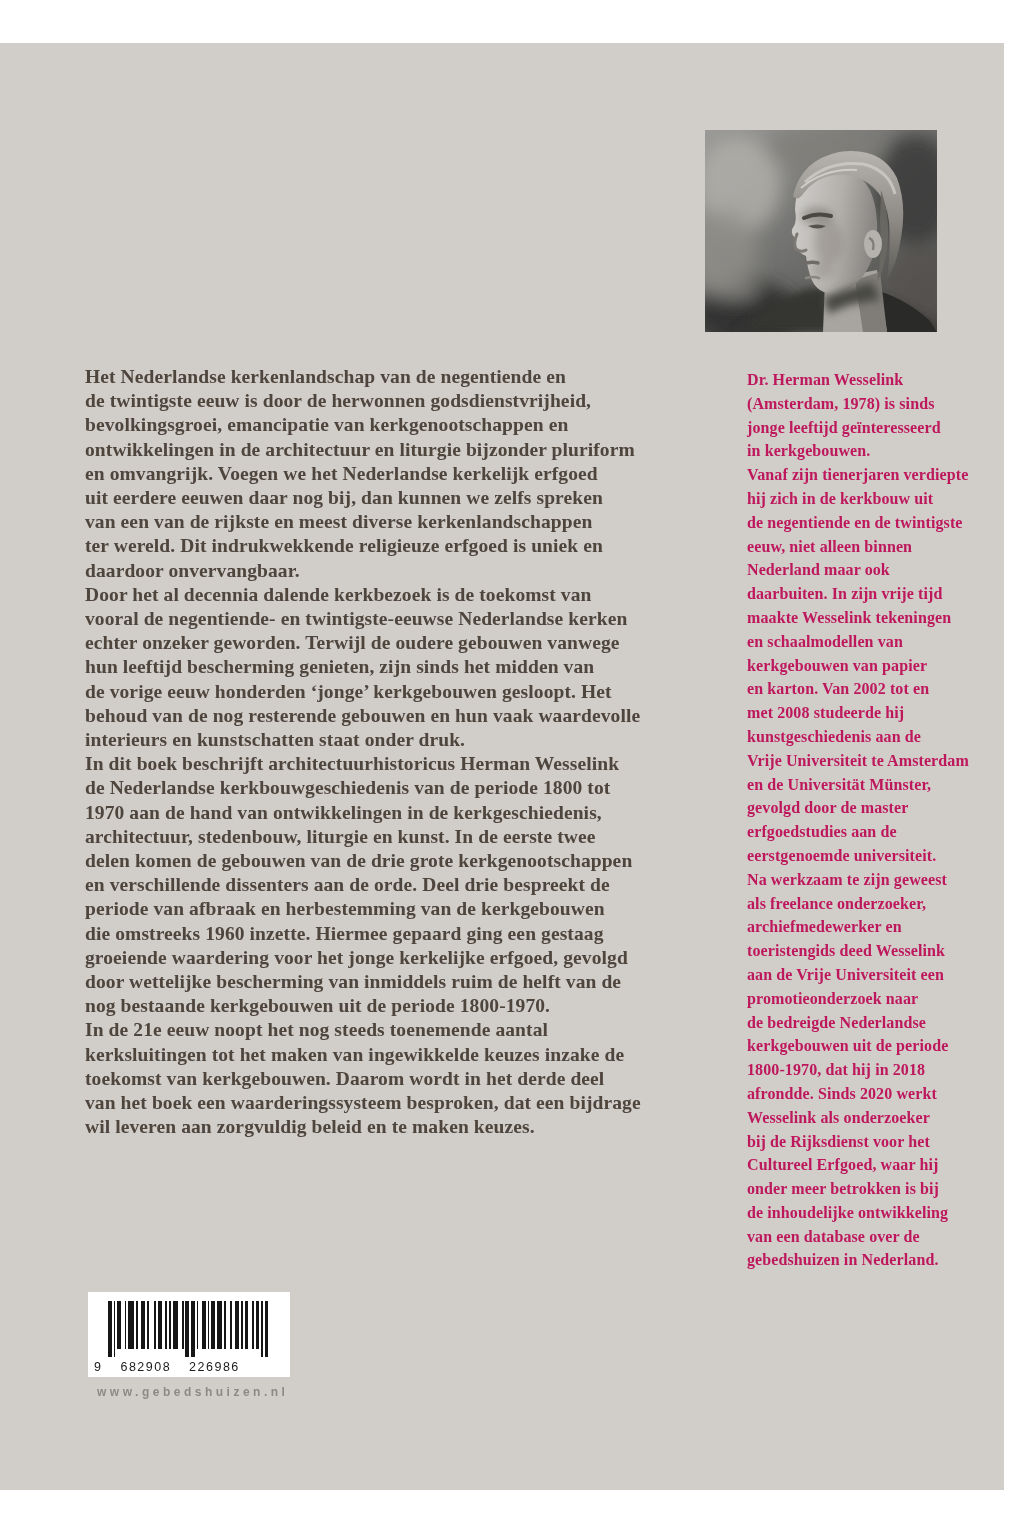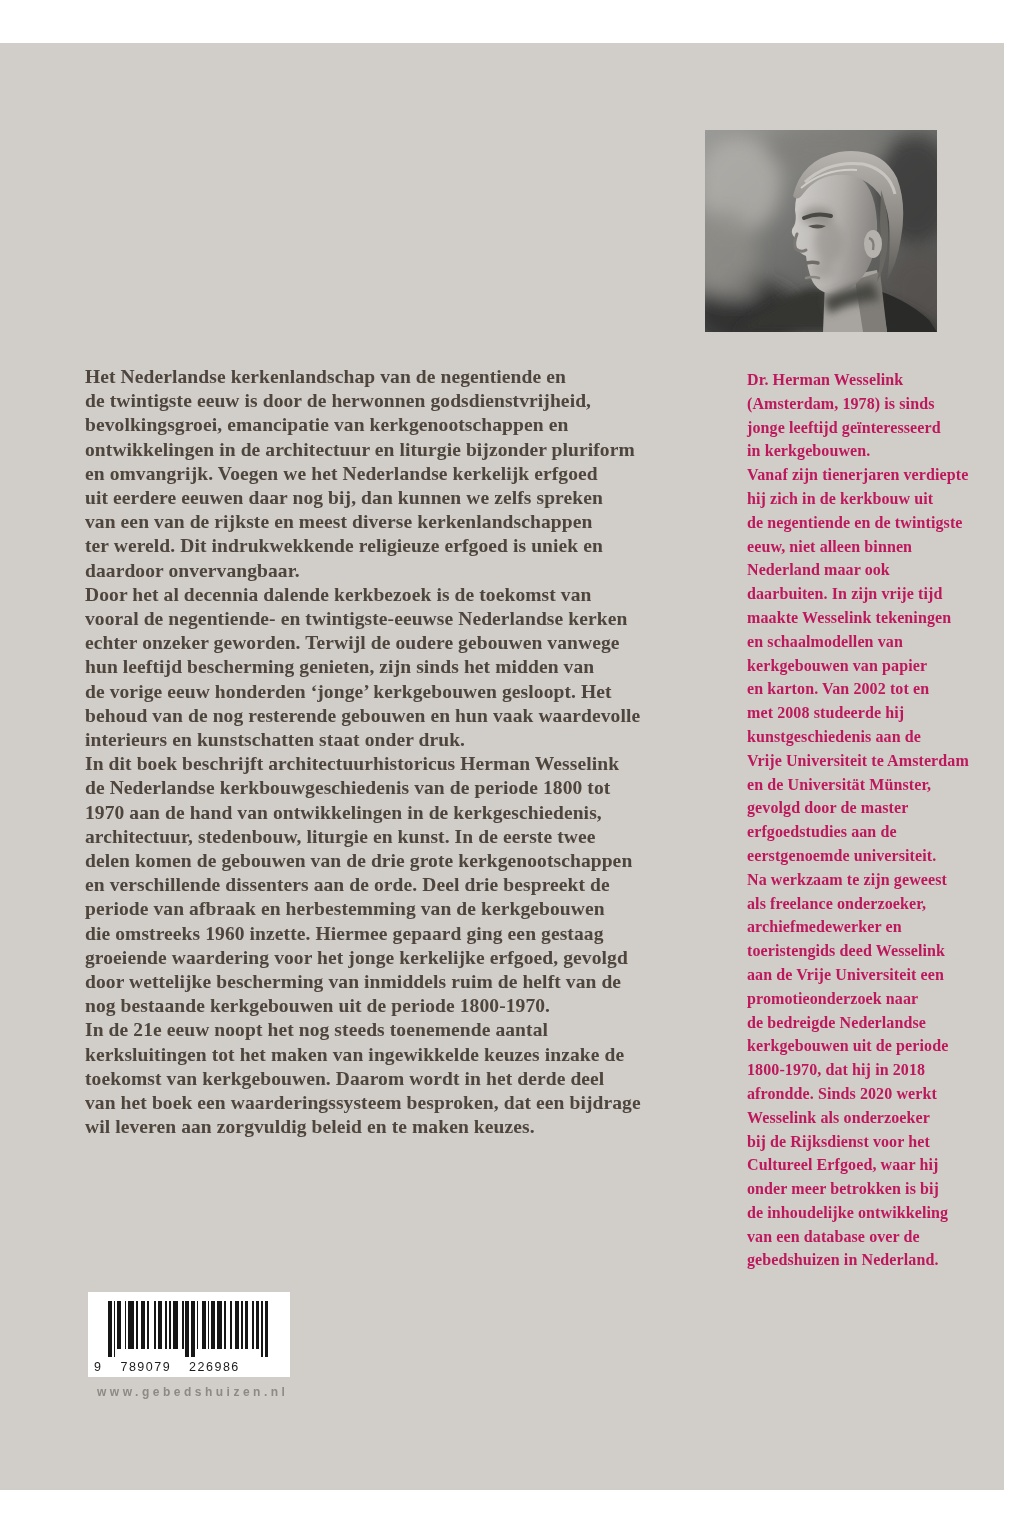--- a/index.html
+++ b/index.html
@@ -163,19 +163,19 @@
           <div class="bar" style="width: 3.7px; height: 48px;"></div>
           <div class="space" style="width: 3.7px; height: 0px;"></div>
           <div class="bar" style="width: 1.85px; height: 48px;"></div>
           <div class="space" style="width: 1.85px; height: 0px;"></div>
           <div class="bar" style="width: 3.7px; height: 48px;"></div>
           <div class="space" style="width: 1.85px; height: 0px;"></div>
           <div class="bar" style="width: 1.85px; height: 56px;"></div>
           <div class="space" style="width: 1.85px; height: 0px;"></div>
           <div class="bar" style="width: 3.7px; height: 56px;"></div>
         </div>
-      <div class="isbn">9 789079 226986</div>
+      <div class="isbn">9 682908 226986</div>
     </div>
 
     <div class="website">www.gebedshuizen.nl</div>
 
   </div>
 </div>
 
 </body></html>

